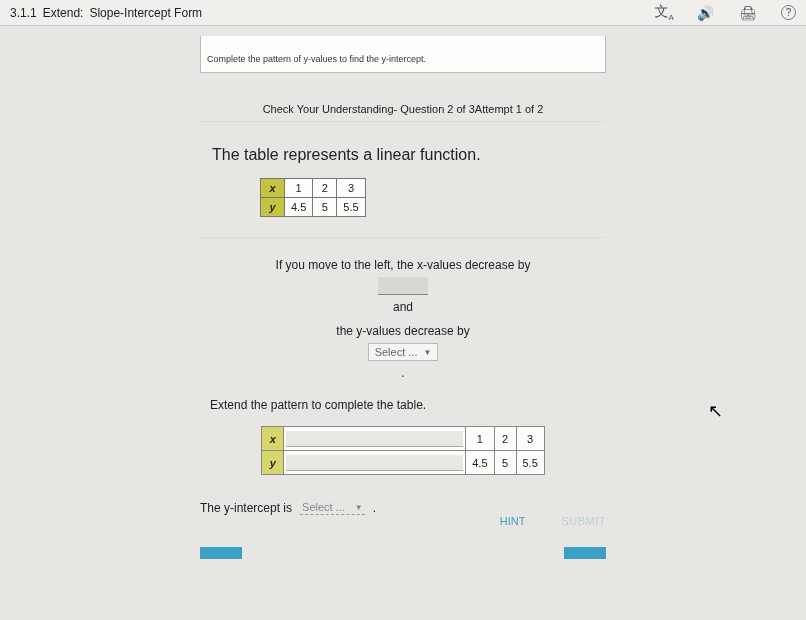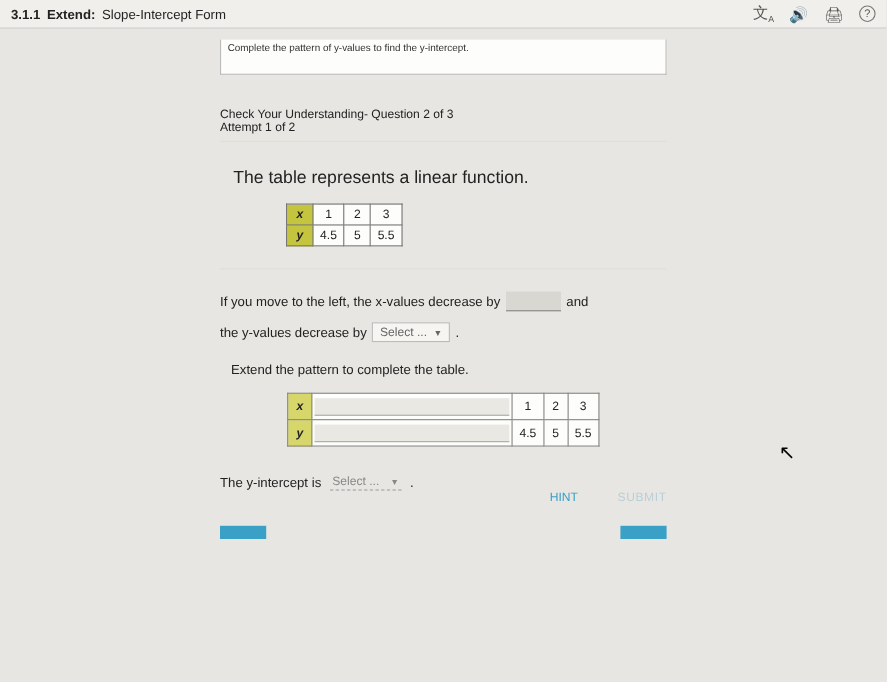--- a/index.html
+++ b/index.html
@@ -21,49 +21,48 @@
       align-items: center;
       justify-content: space-between;
       height: 26px;
     }
     .topbar-left {
       display: flex;
       align-items: center;
       gap: 6px;
       font-size: 12px;
     }
-    .topbar-left b { font-weight: bold; }
+    .topbar-left b { font-weight: normal; }
     .topbar-right {
       display: flex;
       align-items: center;
-      gap: 14px;
+      gap: 24px;
       color: #555;
     }
     .topbar-right span { cursor: pointer; font-size: 14px; }
     .content {
       padding: 10px 200px 0 200px;
     }
     .partial-box {
       border: 1px solid #bbb;
       border-top: none;
       background: #fdfdfc;
-      height: 32px;
+      height: 15px;
       margin-bottom: 30px;
       font-size: 9px;
       color: #333;
-      padding: 2px 6px;
+      padding: 18px 6px;
       overflow: hidden;
       white-space: nowrap;
     }
     .quiz-header {
       display: flex;
       justify-content: center;
       margin-bottom: 6px;
       font-size: 11px;
-      flex-direction: column;
     }
     .hr { border-top: 1px solid #e0ddd8; margin-bottom: 24px; }
     .prompt { font-size: 16px; margin-bottom: 14px; margin-left: 12px; }
     .given-table {
       border-collapse: collapse;
       margin-left: 60px;
       margin-bottom: 18px;
     }
     .given-table td {
       border: 1px solid #777;
@@ -80,20 +79,21 @@
     }
     .question-text { font-size: 12px; margin-bottom: 20px; }
     .divider { border-top: 1px solid #ddd; margin: 20px 0; }
     .fill-line {
       font-size: 12px;
       display: flex;
       align-items: center;
       flex-wrap: wrap;
       gap: 5px;
       margin-bottom: 10px;
+      flex-direction: column;
     }
     .blank-input {
       width: 50px;
       height: 18px;
       border: none;
       border-bottom: 1px solid #888;
       background: #d9d7d2;
     }
     .select-box {
       display: inline-flex;

